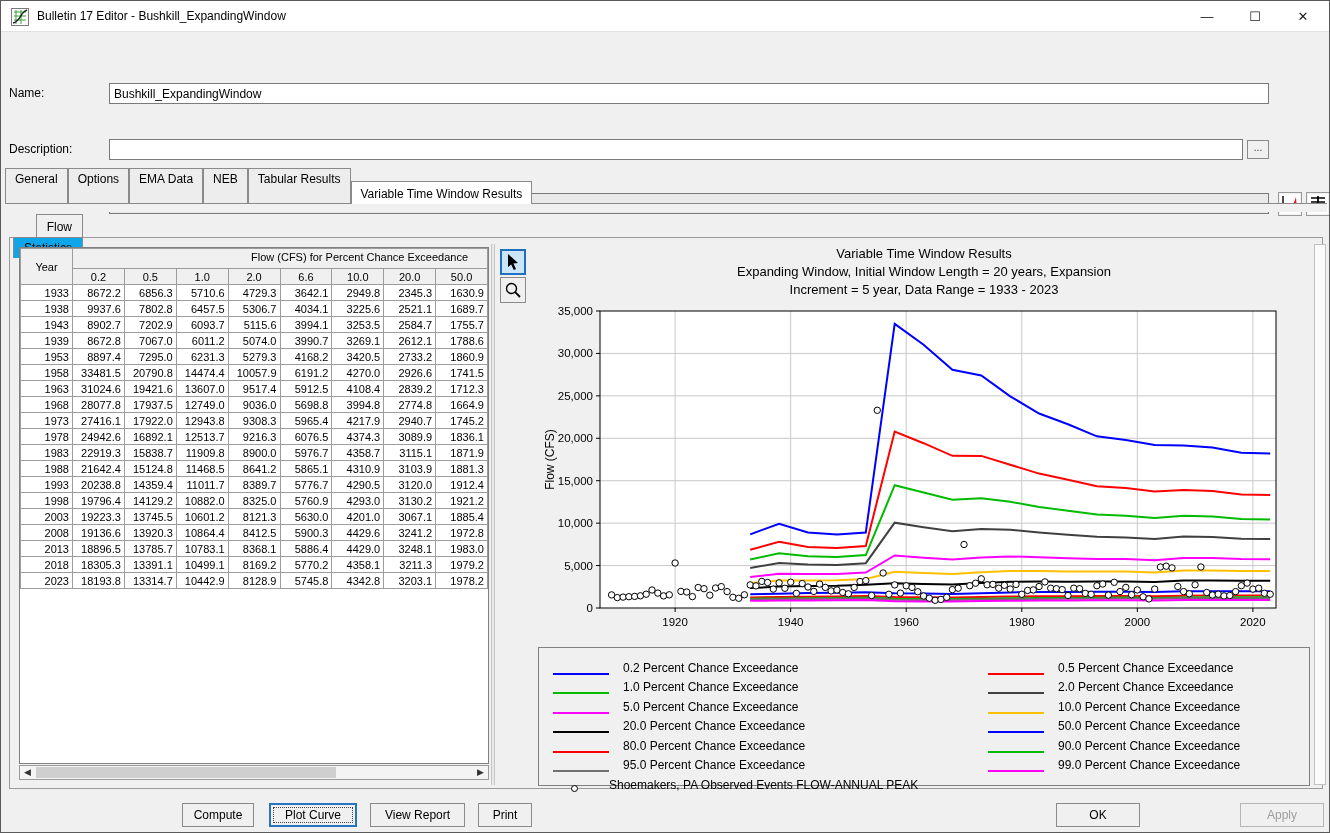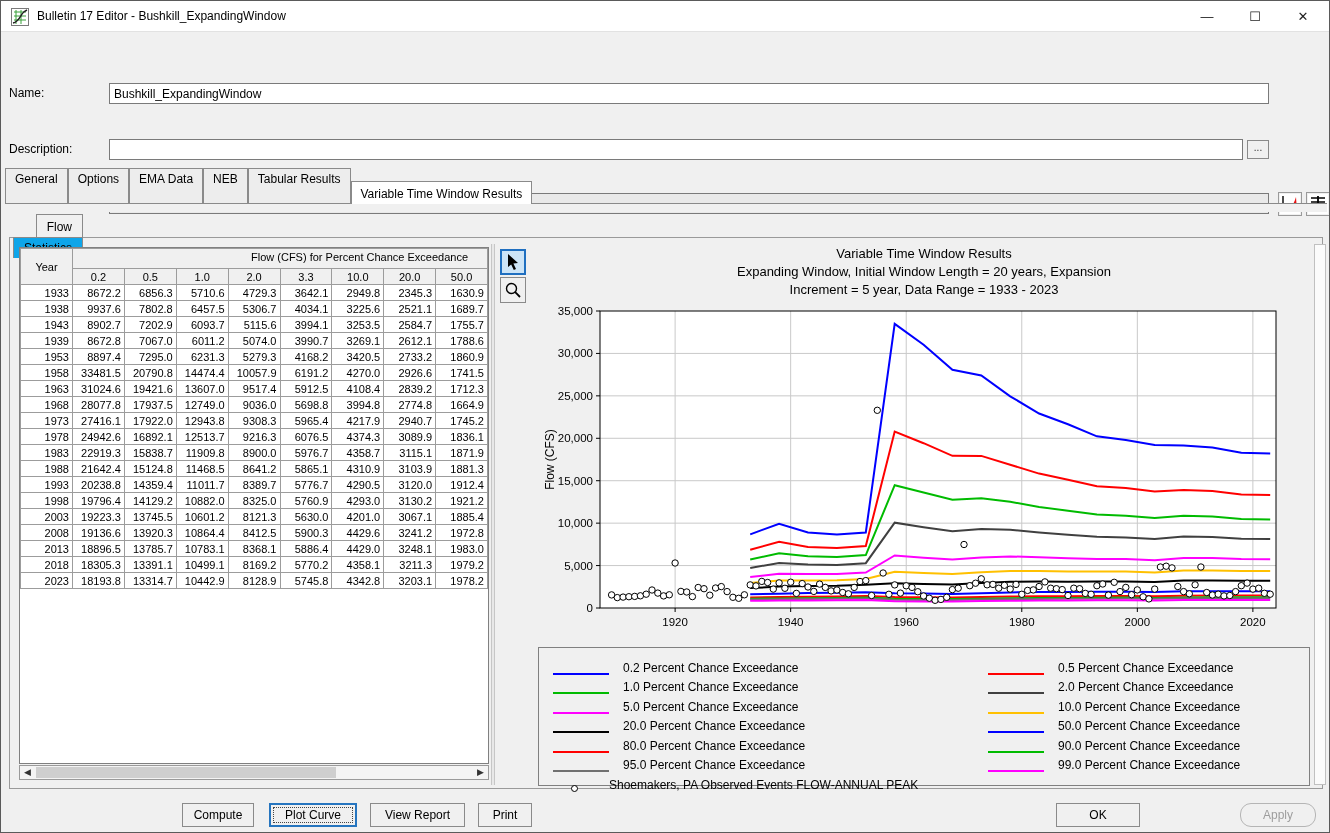--- a/index.html
+++ b/index.html
@@ -168,21 +168,21 @@
             <th rowspan="2" style="width: 52px;">Year</th>
             <th colspan="8" class="grouphdr" style="height: 20px;">
               <span>Flow (CFS) for Percent Chance Exceedance</span>
             </th>
           </tr>
           <tr>
             <th style="width: 52px;">0.2</th>
             <th style="width: 52px;">0.5</th>
             <th style="width: 52px;">1.0</th>
             <th style="width: 52px;">2.0</th>
-            <th style="width: 52px;">3.3</th>
+            <th style="width: 52px;">6.6</th>
             <th style="width: 52px;">10.0</th>
             <th style="width: 52px;">20.0</th>
             <th style="width: 52px;">50.0</th>
           </tr>
         </thead>
         <tbody>
           <tr>
             <td>1933</td>
             <td>8672.2</td>
             <td>6856.3</td>
@@ -648,15 +648,15 @@
         </div>
       </div>
   </div>
 
   <button class="btn" style="left:181px; width:72px;">Compute</button>
   <button class="btn focused" style="left:268px; width:88px;">Plot Curve</button>
   <button class="btn" style="left:369px; width:95px;">View Report</button>
   <button class="btn" style="left:477px; width:54px;">Print</button>
   <button class="btn" style="left:1055px; width:84px;">OK</button>
   <button class="btn" style="left:1147px; width:84px;margin-top:46px;">Cancel</button>
-  <button class="btn disabled" style="left:1239px; width:76px;border-radius:11px;">Apply</button>
+  <button class="btn disabled" style="left:1239px; width:84px;">Apply</button>
 
 </div>
 
 </body></html>

